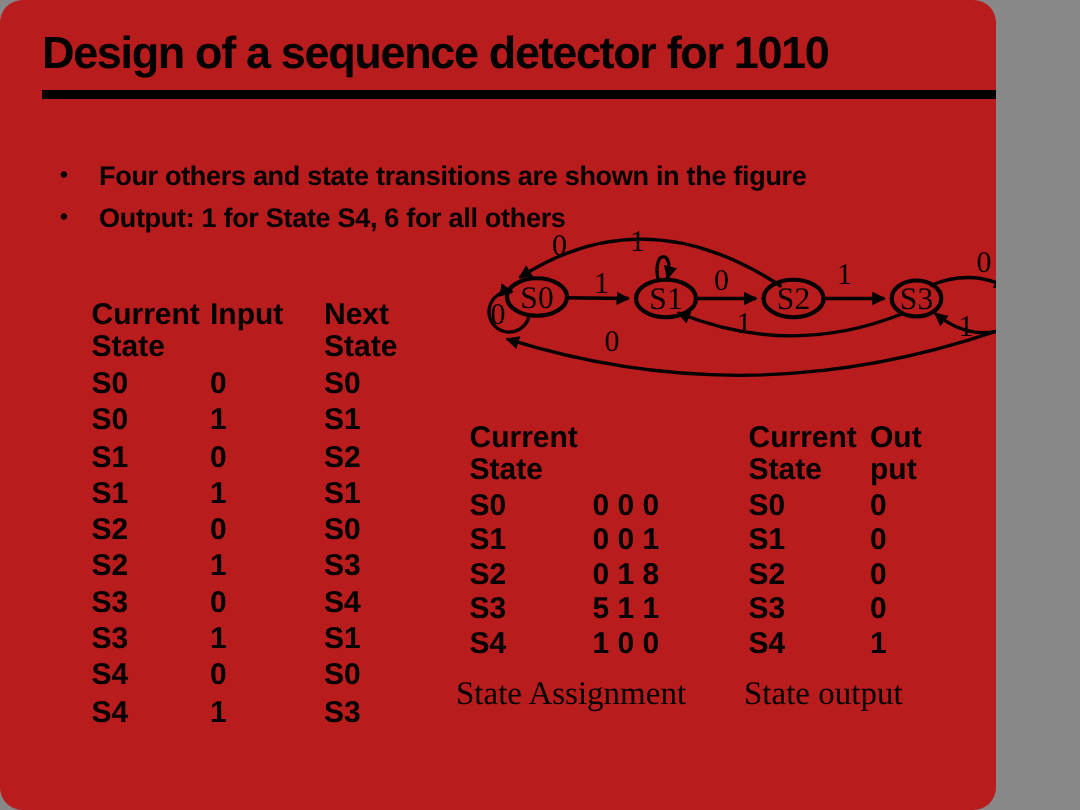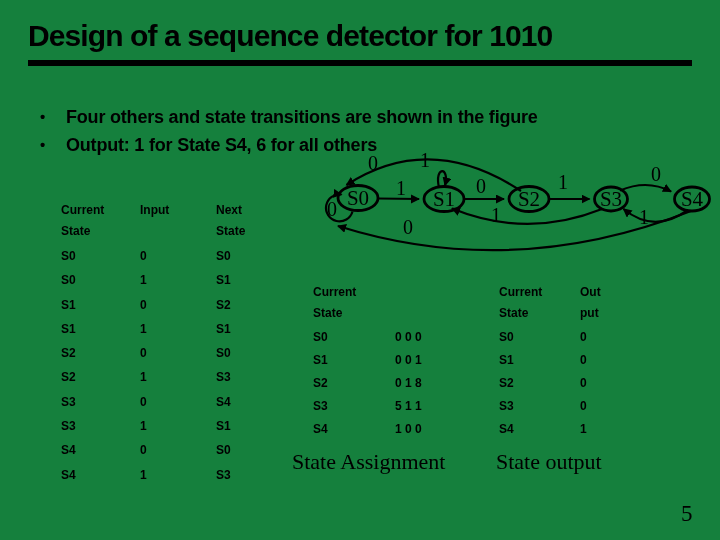--- a/index.html
+++ b/index.html
@@ -1,32 +1,32 @@
 <!DOCTYPE html>
 <html><head>
 <meta charset="utf-8">
 <style>
   html,body{margin:0;padding:0;background:#888;}
   .slide{
-    position:relative;width:720px;height:540px;background:#15803d;
-    font-family:"Liberation Sans",sans-serif;color:#000;overflow:hidden;
+    position:relative;width:664px;height:540px;background:#b91c1c;
+    font-family:"Liberation Sans",sans-serif;color:#000;overflow:hidden;border-radius:15px;
   }
   .abs{position:absolute;}
   
   .title{
     left:28px;top:19px;margin:0;font-size:30px;font-weight:bold;
     letter-spacing:-0.9px;line-height:34px;white-space:nowrap;
   }
   .rule{left:28px;top:60px;width:664px;height:6px;background:#000;}
   
   .bullets{left:40px;top:103px;}
   .bullet-row{display:flex;line-height:28px;font-size:18px;font-weight:bold;letter-spacing:-0.2px;white-space:nowrap;}
   .bullet-dot{width:26px;font-size:15px;}
   
-  .dtable{font-size:12px;font-weight:bold;}
+  .dtable{font-size:20px;font-weight:bold;}
   .thead{display:grid;}
   .tbody{display:grid;margin-top:2px;}
   .hcell span{display:block;line-height:21px;white-space:nowrap;}
   .tbody span{white-space:nowrap;}
   .cols-a{grid-template-columns:79px 76px auto;}
   .cols-b{grid-template-columns:82px auto;}
   .cols-c{grid-template-columns:81px auto;}
   #t-trans .tbody span{line-height:24.3px;}
   #t-assign .tbody span, #t-out .tbody span{line-height:23px;}
   
@@ -147,21 +147,21 @@
         <span>0</span>
       <span>S2</span>
         <span>0</span>
       <span>S3</span>
         <span>0</span>
       <span>S4</span>
         <span>1</span>
     </div>
   </div>
 
-  <div class="abs serif caption" style="left:292px;top:449px;text-align:center;">State Assignment</div>
+  <div class="abs serif caption" style="left:304px;top:449px;text-align:center;">State Assignment</div>
   <div class="abs serif caption" style="left:496px;top:449px;text-align:center;">State output</div>
   <div class="abs serif pagenum" style="left:681px;top:501px;">5</div>
 
   <svg class="abs diagram" viewBox="0 0 400 115">
     <defs>
       <marker id="ah" markerWidth="10" markerHeight="10" refX="8" refY="4.5" orient="auto" markerUnits="userSpaceOnUse">
         <path d="M0,0 L9,4.5 L0,9 z" fill="#000"></path>
       </marker>
     </defs>
 

